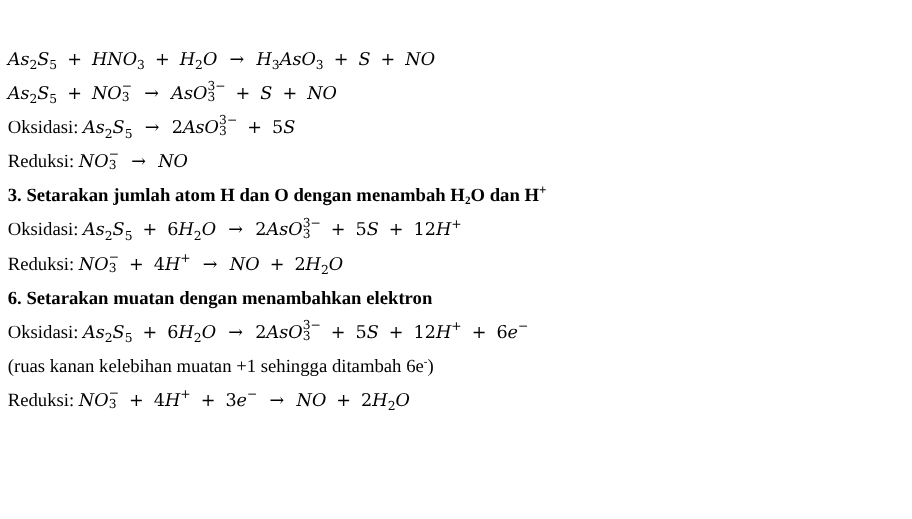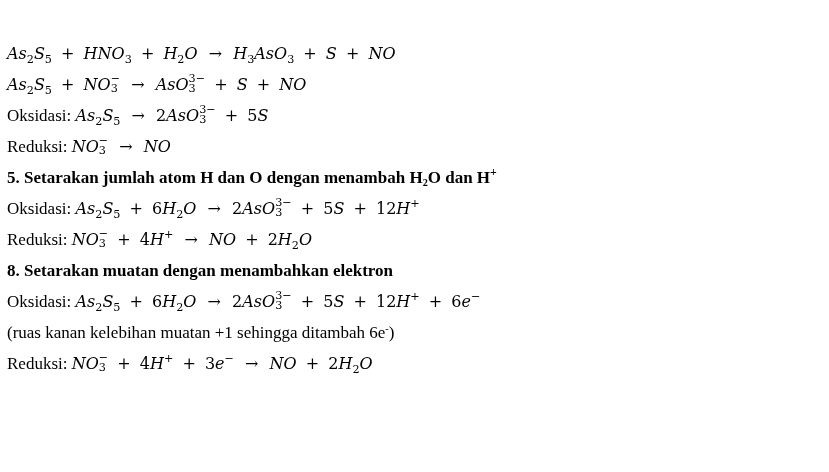--- a/index.html
+++ b/index.html
@@ -65,21 +65,21 @@
 
   <div class="line">
     <span>Reduksi: </span><span class="eq">
       <span>NO</span><span class="ss"><span class="up">−</span><span class="dn">3</span></span>
       <span class="arrow">→</span>
       <span>NO</span>
     </span>
   </div>
 
   <div class="line bold">
-    <span>5. Setarakan jumlah atom H dan O dengan menambah H</span><span class="hsub">2</span><span>O dan H</span><sup>+</sup>
+    <span>3. Setarakan jumlah atom H dan O dengan menambah H</span><span class="hsub">2</span><span>O dan H</span><sup>+</sup>
   </div>
 
   <div class="line">
     <span>Oksidasi: </span><span class="eq">
       <span>As</span><sub class="n">2</sub><span>S</span><sub class="n">5</sub>
       <span class="op">+</span>
       <span class="n">6</span><span>H</span><sub class="n">2</sub><span>O</span>
       <span class="arrow">→</span>
       <span class="n">2</span><span>AsO</span><span class="ss"><span class="up">3−</span><span class="dn">3</span></span>
       <span class="op">+</span>
@@ -94,21 +94,21 @@
       <span>NO</span><span class="ss"><span class="up">−</span><span class="dn">3</span></span>
       <span class="op">+</span>
       <span class="n">4</span><span>H</span><sup class="n">+</sup>
       <span class="arrow">→</span>
       <span>NO</span>
       <span class="op">+</span>
       <span class="n">2</span><span>H</span><sub class="n">2</sub><span>O</span>
     </span>
   </div>
 
-  <div class="line bold">8. Setarakan muatan dengan menambahkan elektron</div>
+  <div class="line bold">6. Setarakan muatan dengan menambahkan elektron</div>
 
   <div class="line">
     <span>Oksidasi: </span><span class="eq">
       <span>As</span><sub class="n">2</sub><span>S</span><sub class="n">5</sub>
       <span class="op">+</span>
       <span class="n">6</span><span>H</span><sub class="n">2</sub><span>O</span>
       <span class="arrow">→</span>
       <span class="n">2</span><span>AsO</span><span class="ss"><span class="up">3−</span><span class="dn">3</span></span>
       <span class="op">+</span>
       <span class="n">5</span><span>S</span>

